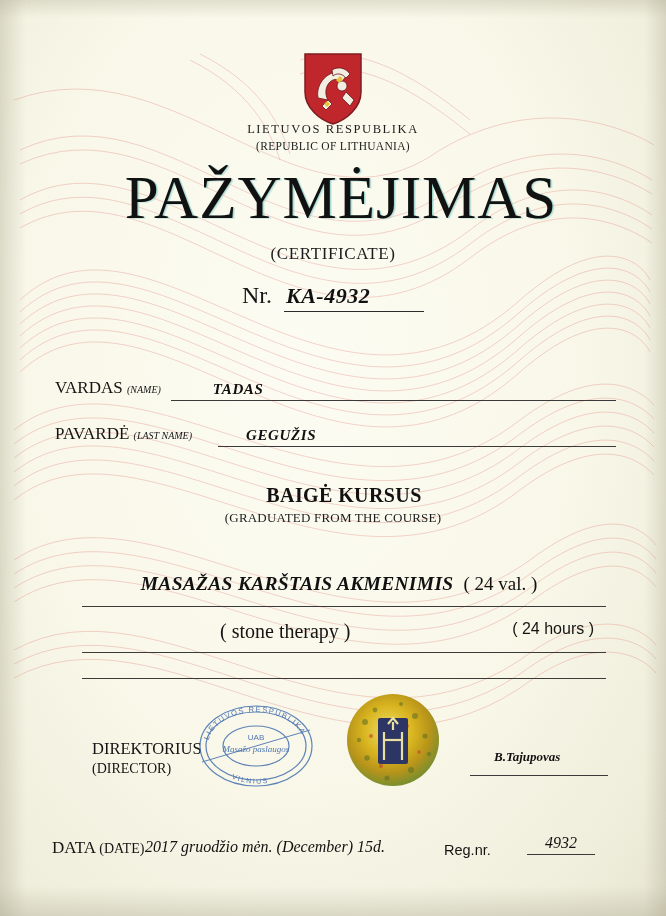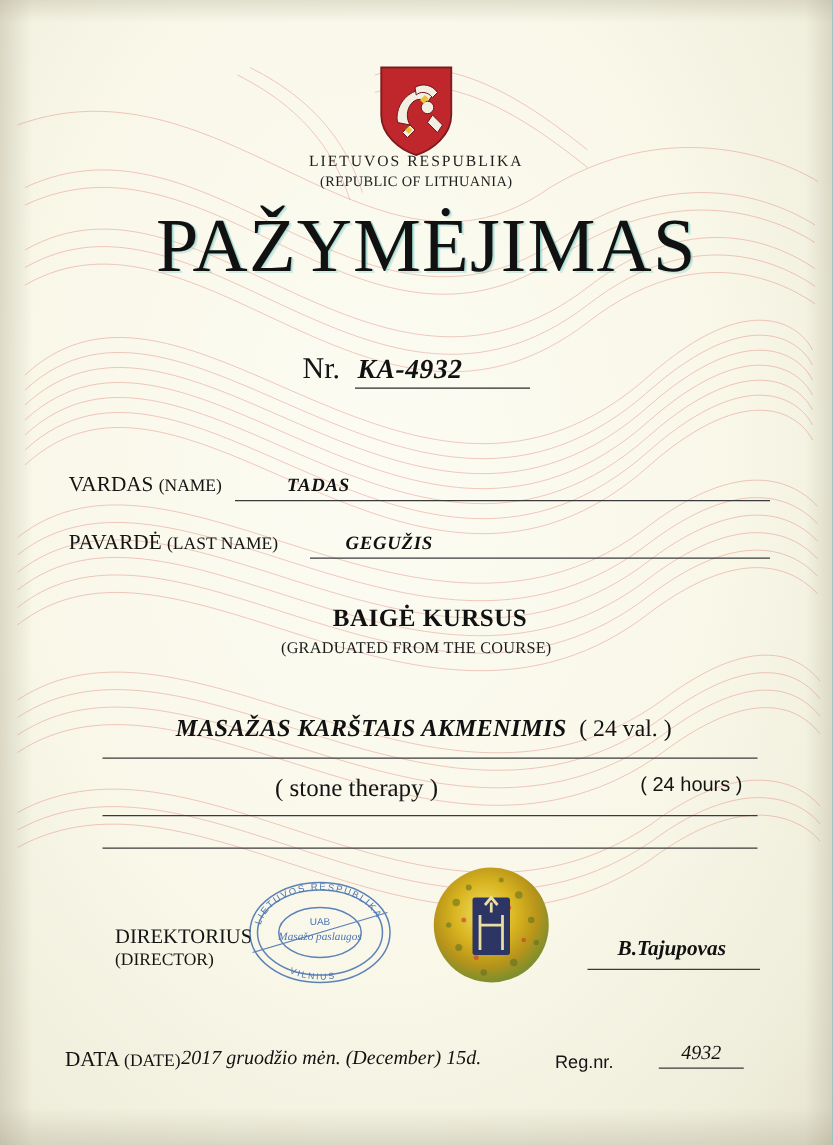--- a/index.html
+++ b/index.html
@@ -11,21 +11,21 @@
     width: 666px;
     height: 916px;
     overflow: hidden;
     font-family: "Liberation Serif", serif;
   }
 
   #certificate {
     position: relative;
     width: 666px;
     height: 916px;
-    background: #0f766e;
+    background: #4d7c0f;
     overflow: hidden;
   }
 
   
   .paper-bg {
     position: absolute;
     inset: 0;
     background:
       radial-gradient(ellipse at 45% 40%, #fdfcf3 0%, #f8f7e8 55%, #efeedc 85%, #e6e4d0 100%);
   }
@@ -161,21 +161,22 @@
   .field-row.name { top: 378px; }
   .field-row.lastname { top: 424px; gap: 16px; }
 
   .field-label {
     font-size: 17px;
     color: #141414;
     white-space: nowrap;
     padding-bottom: 3px;
   }
   .field-label .en {
-    font-size: 14px;
+    font-size: 10px;
+    font-style: italic;
   }
   .field-value-wrap {
     flex: 1;
     border-bottom: 1px solid #3a3a3a;
     margin-left: 10px;
     padding-bottom: 2px;
   }
   .field-value {
     font-size: 15px;
     font-weight: bold;
@@ -288,21 +289,21 @@
     position: absolute;
     top: 775px;
     left: 470px;
     right: 58px;
     border-bottom: 1px solid #3a3a3a;
   }
   .sign-name {
     position: absolute;
     top: 749px;
     left: 494px;
-    font-size: 17px;
+    font-size: 13px;
     font-weight: bold;
     font-style: italic;
     color: #111;
   }
 
   
   .date-label {
     position: absolute;
     top: 838px;
     left: 52px;
@@ -404,20 +405,21 @@
             <path d="M22,52 l3,-3 3,3 -3,3 z"></path>
           </g>
         </svg>
       </div>
     </div>
 
     <div class="republic-line">LIETUVOS RESPUBLIKA</div>
     <div class="republic-sub">(REPUBLIC OF LITHUANIA)</div>
 
     <div class="title">PAŽYMĖJIMAS</div>
+    <div class="title-sub">(CERTIFICATE)</div>
 
     <div class="nr-row">
       <span class="nr-label">Nr.</span>
       <span class="nr-value">KA-4932</span>
     </div>
 
     <div class="field-row name">
       <span class="field-label">
         <span>VARDAS</span>
         <span class="en">(NAME)</span>

